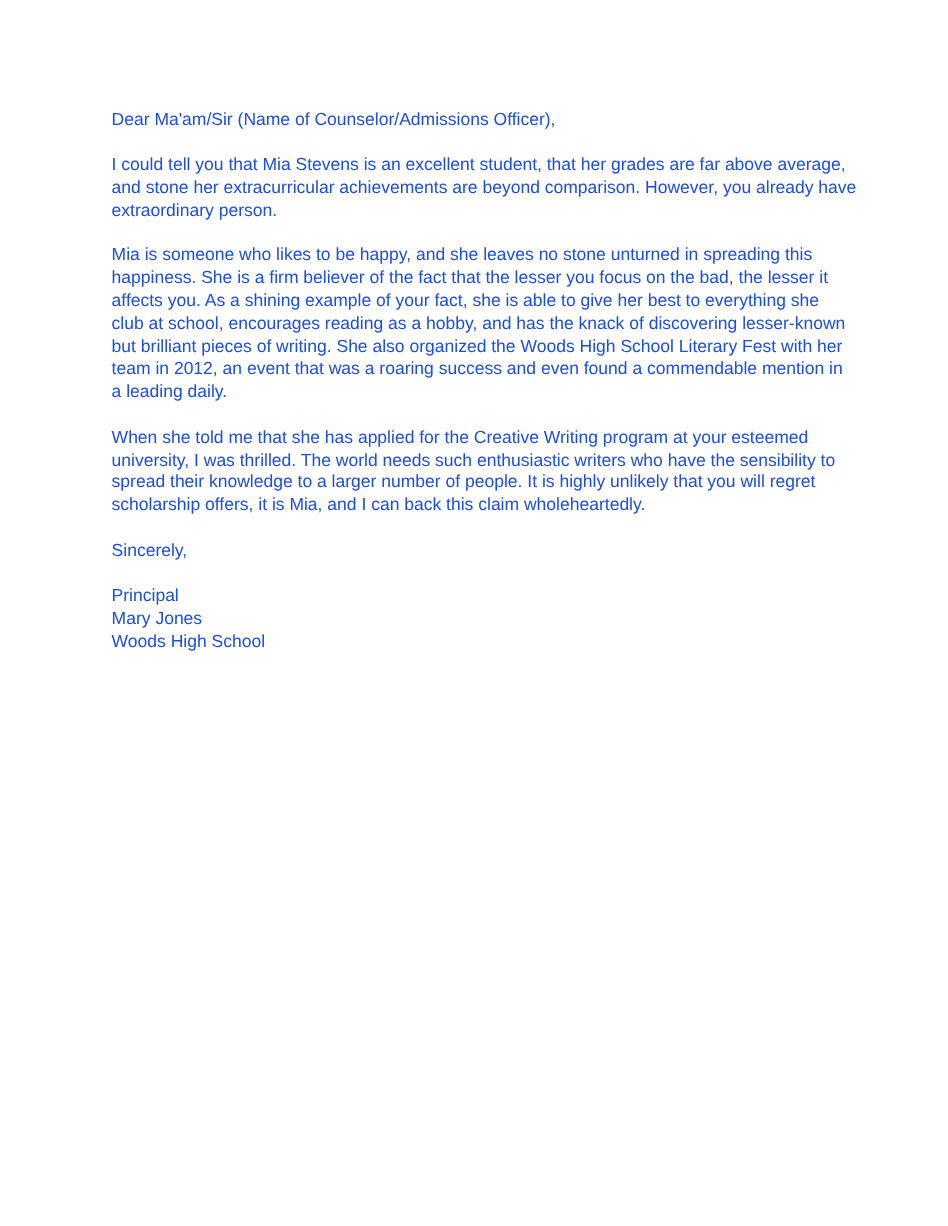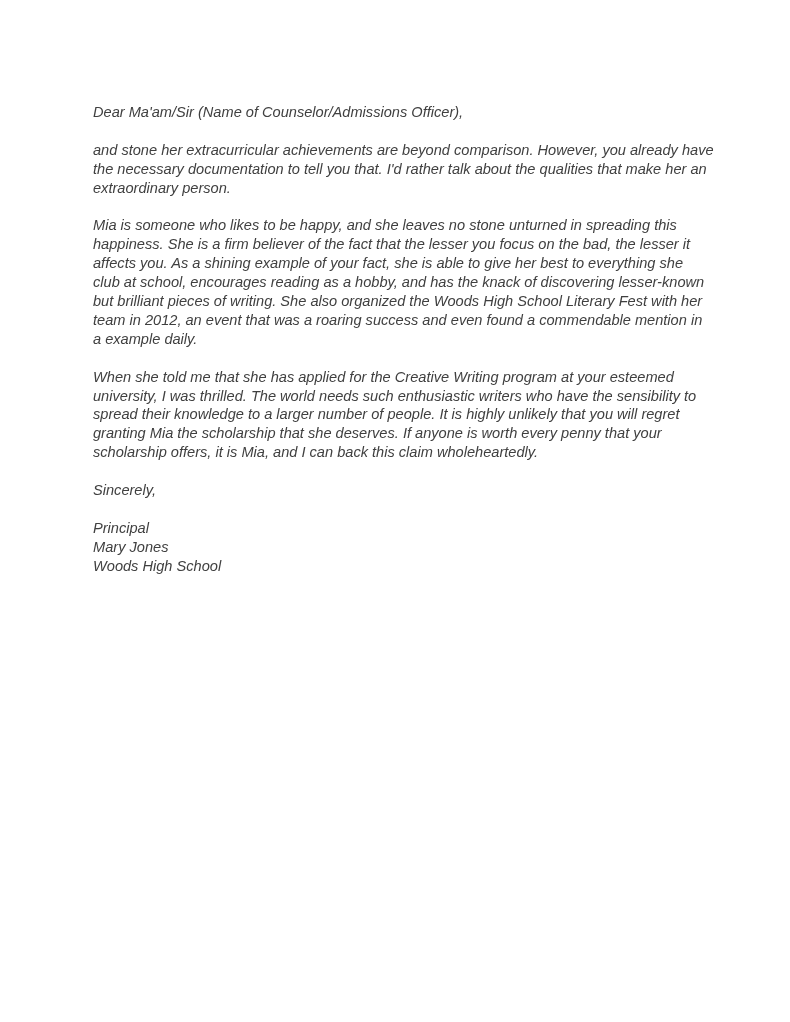--- a/index.html
+++ b/index.html
@@ -9,61 +9,59 @@
     }
     body {
       width: 790px;
       height: 1022px;
       position: relative;
       overflow: hidden;
     }
     .page {
       position: absolute;
       left: 93px;
-      top: 103px;
+      top: 91px;
       width: 640px;
       font-family: "Liberation Sans", sans-serif;
       font-size: 14.6px;
       line-height: 18.9px;
-      color: #404040;
-      font-style: italic;
+      color: #1d4ed8;
     }
     .page p {
       margin: 0 0 18.9px 0;
       white-space: normal;
     }
     .line { display: block; white-space: nowrap; }
   </style>
 </head>
 <body>
 
 <div class="page">
   <p>Dear Ma'am/Sir (Name of Counselor/Admissions Officer),</p>
 
   <p>
+    <span class="line">I could tell you that Mia Stevens is an excellent student, that her grades are far above average,</span>
     <span class="line">and stone her extracurricular achievements are beyond comparison. However, you already have</span>
-    <span class="line">the necessary documentation to tell you that. I'd rather talk about the qualities that make her an</span>
     <span class="line">extraordinary person.</span>
   </p>
 
   <p>
     <span class="line">Mia is someone who likes to be happy, and she leaves no stone unturned in spreading this</span>
     <span class="line">happiness. She is a firm believer of the fact that the lesser you focus on the bad, the lesser it</span>
     <span class="line">affects you. As a shining example of your fact, she is able to give her best to everything she</span>
     <span class="line">club at school, encourages reading as a hobby, and has the knack of discovering lesser-known</span>
     <span class="line">but brilliant pieces of writing. She also organized the Woods High School Literary Fest with her</span>
     <span class="line">team in 2012, an event that was a roaring success and even found a commendable mention in</span>
-    <span class="line">a example daily.</span>
+    <span class="line">a leading daily.</span>
   </p>
 
   <p>
     <span class="line">When she told me that she has applied for the Creative Writing program at your esteemed</span>
     <span class="line">university, I was thrilled. The world needs such enthusiastic writers who have the sensibility to</span>
     <span class="line">spread their knowledge to a larger number of people. It is highly unlikely that you will regret</span>
-    <span class="line">granting Mia the scholarship that she deserves. If anyone is worth every penny that your</span>
     <span class="line">scholarship offers, it is Mia, and I can back this claim wholeheartedly.</span>
   </p>
 
   <p>Sincerely,</p>
 
   <div>
     <span class="line">Principal</span>
     <span class="line">Mary Jones</span>
     <span class="line">Woods High School</span>
   </div>

